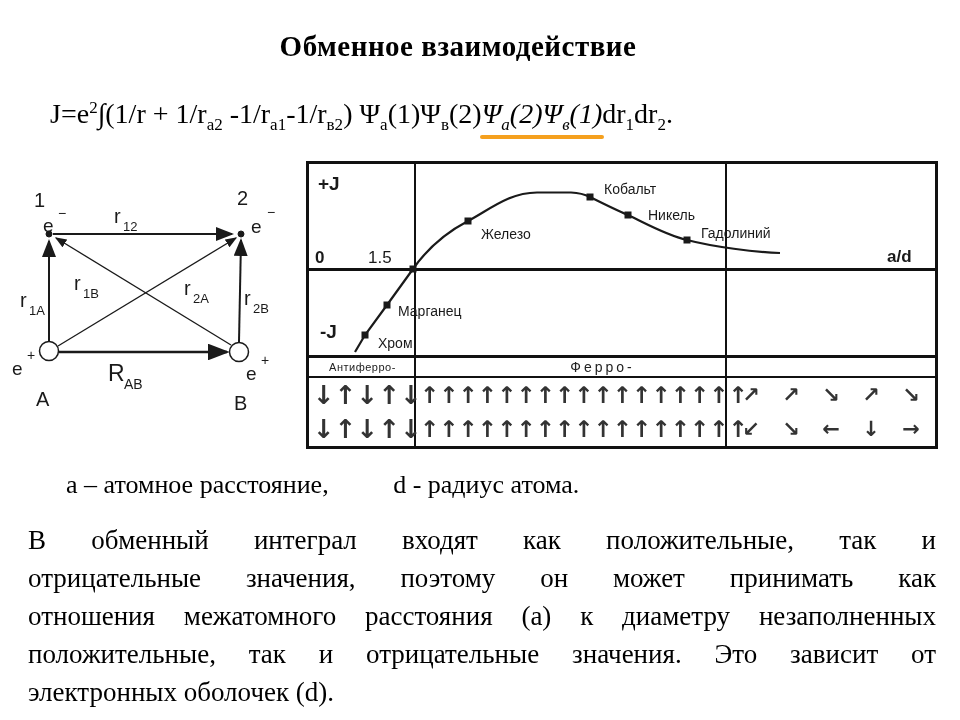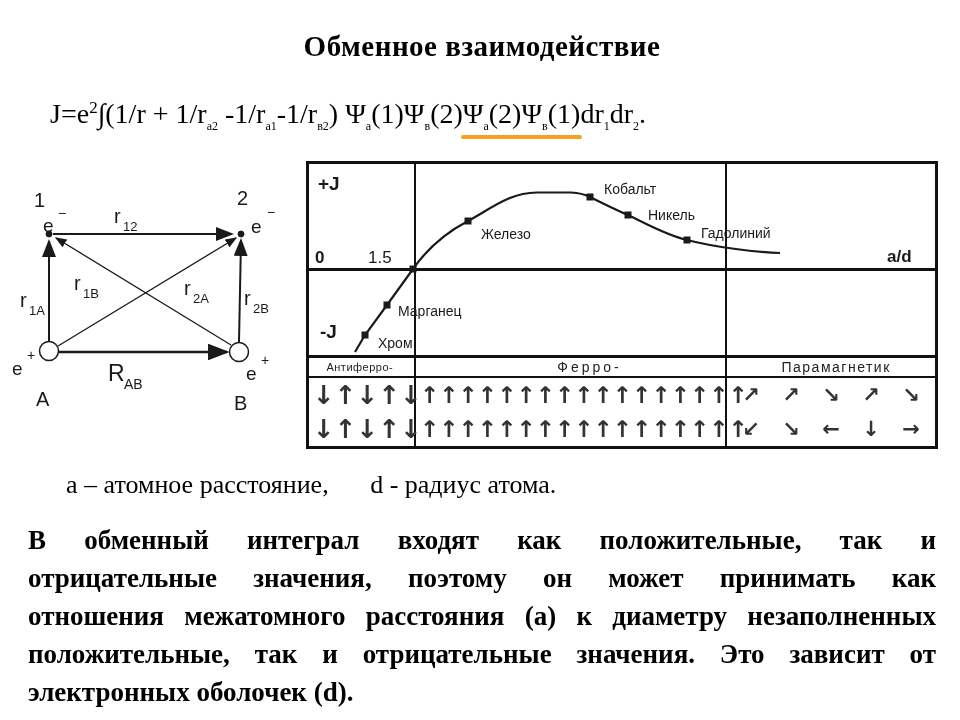--- a/index.html
+++ b/index.html
@@ -1,25 +1,25 @@
 <!DOCTYPE html>
 <html><head>
 <meta charset="utf-8">
 <style>
   html,body{margin:0;padding:0;}
   body{width:960px;height:720px;background:#fff;position:relative;overflow:hidden;
        font-family:"Liberation Serif",serif;color:#000;}
 
   .title{position:absolute;left:0;top:30px;width:916px;text-align:center;
-         font-weight:bold;font-size:29px;letter-spacing:.5px;margin-left:24px;}
+         font-weight:bold;font-size:29px;letter-spacing:.5px;}
 
   .formula{position:absolute;left:50px;top:98px;font-size:28px;white-space:nowrap;}
-  .fsub{font-size:12px;vertical-align:-7px;}
+  .fsub{font-size:17px;vertical-align:-7px;}
   .fsup{font-size:17px;vertical-align:10px;}
-  .uline{position:relative;}
+  .uline{position:relative;font-style:italic;}
   .uline .bar{position:absolute;left:-2px;right:-2px;bottom:-10px;height:4px;
               background:#F5A01E;border-radius:2px;}
 
   
   svg text{font-family:"Liberation Sans",sans-serif;fill:#1a1a1a;}
   .diagram{position:absolute;left:8px;top:175px;}
 
   
   .chart{position:absolute;left:306px;top:161px;width:632px;height:288px;
          border:3px solid #111;box-sizing:border-box;background:#fff;}
@@ -36,23 +36,23 @@
   .rl.pm{font-size:14px;letter-spacing:1.5px;}
   .spins{position:absolute;left:0;right:0;top:214px;bottom:0;display:flex;z-index:3;}
   .spin-cell{display:flex;flex-direction:column;}
   .spin-row{flex:1;display:flex;justify-content:space-around;align-items:center;padding:0 4px;}
   .spin{font-family:"DejaVu Sans",sans-serif;font-weight:bold;color:#333;line-height:1;}
   .spin.af{font-size:26px;}
   .spin.fe{font-size:23px;}
   .spin.pm{font-size:21px;}
 
   .caption{position:absolute;left:66px;top:470px;font-size:26px;}
-  .caption .dpart{margin-left:35px;text-align:center;}
-
-  .para{position:absolute;left:28px;top:521px;width:908px;font-size:27px;line-height:38px;font-weight:bold;}
+  .caption .dpart{margin-left:58px;text-align:center;}
+
+  .para{position:absolute;left:28px;top:521px;width:908px;font-size:27px;line-height:38px;}
   .para .jline{text-align:justify;text-align-last:justify;}
   .para .lastline{text-align:left;}
 </style>
 </head>
 <body>
 
 <div class="title">Обменное взаимодействие</div>
 
 <div class="formula"><span>J=e</span><span class="fsup">2</span><span>∫(1/r + 1/r</span><span class="fsub">а2</span><span> -1/r</span><span class="fsub">а1</span><span>-1/r</span><span class="fsub">в2</span><span>) Ψ</span><span class="fsub">а</span><span>(1)Ψ</span><span class="fsub">в</span><span>(2)</span><span class="uline"><span>Ψ</span><span class="fsub">а</span><span>(2)Ψ</span><span class="fsub">в</span><span>(1)</span><i class="bar"></i></span><span>dr</span><span class="fsub">1</span><span>dr</span><span class="fsub">2</span><span>.</span></div>
 
@@ -127,21 +127,20 @@
     <text x="89" y="152" font-size="14">Марганец</text>
     <text x="172" y="75" font-size="14">Железо</text>
     <text x="295" y="30" font-size="14">Кобальт</text>
     <text x="339" y="56" font-size="14">Никель</text>
     <text x="392" y="74" font-size="14">Гадолиний</text>
   </svg>
 
   <div class="region-labels">
     <div class="rl c1 af">Антиферро-</div>
     <div class="rl c2 fe">Ферро-</div>
-    <div class="rl c3 pm">Парамагнетик</div>
   </div>
 
   <div class="spins">
     <div class="spin-cell c1">
       <div class="spin-row">
           <span class="spin af">↓</span>
           <span class="spin af">↑</span>
           <span class="spin af">↓</span>
           <span class="spin af">↑</span>
           <span class="spin af">↓</span>

